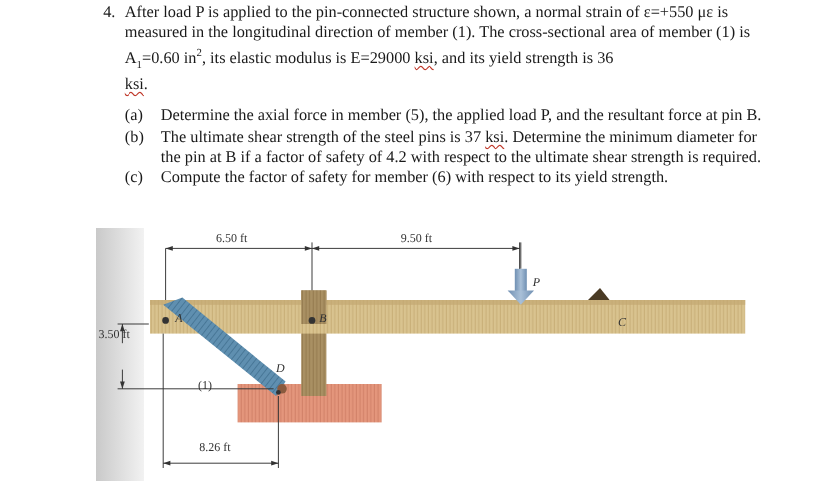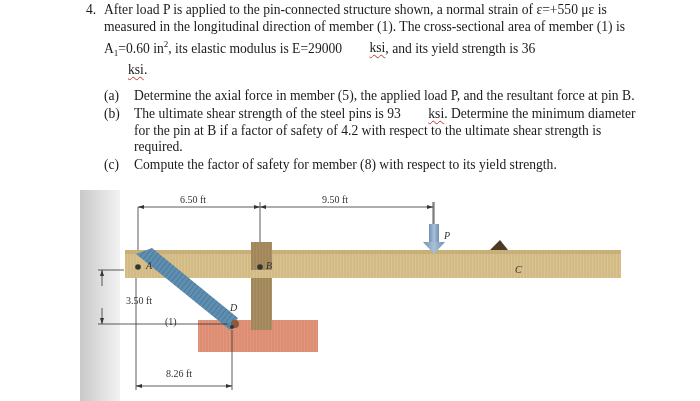--- a/index.html
+++ b/index.html
@@ -1,21 +1,21 @@
 <!DOCTYPE html>
 <html><head>
 <meta charset="utf-8">
 <style>
   html, body { margin:0; padding:0; background:#ffffff; }
   body { width:700px; height:401px; position:relative; overflow:hidden;
          font-family:"Liberation Serif","DejaVu Serif",serif; color:#1a1a1a; }
   .problem { position:absolute; left:104px; top:2px; width:540px; font-size:13.6px; line-height:16.8px; }
   .pnum { position:absolute; left:-18px; top:0; }
   .para { margin:0; }
-  .ksi { text-decoration: underline wavy #c0392b; text-decoration-thickness:1px; text-underline-offset:2px;margin-left:24px; }
+  .ksi { text-decoration: underline wavy #c0392b; text-decoration-thickness:1px; text-underline-offset:2px; }
   .parts { position:absolute; left:104px; top:88px; width:540px; font-size:13.6px; line-height:16.8px; }
   .part { position:relative; padding-left:30px; margin:0 0 1px 0; }
   .part .lbl { position:absolute; left:0; top:0; }
   
   .diagram { position:absolute; left:80px; top:190px; width:600px; height:211px; }
   .dlabel { position:absolute; font-size:10px; color:#333; font-family:"Liberation Serif",serif; white-space:nowrap; }
   .ital { font-style:italic; }
 </style>
 </head>
 <body>
@@ -25,25 +25,25 @@
   <p class="para"><span>After load P is applied to the pin-connected structure shown, a normal strain of ε=+550 με is measured in the longitudinal direction of member (1). The cross-sectional area of member (1) is A</span><sub style="font-size:9px">1</sub><span>=0.60 in</span><sup style="font-size:9px">2</sup><span>, its elastic modulus is E=29000 </span><span class="ksi">ksi</span><span>, and its yield strength is 36 </span><br><span class="ksi">ksi</span><span>.</span></p>
 </div>
 
 <div class="parts">
   <div class="part">
     <span class="lbl">(a)</span>
     <span>Determine the axial force in member (5), the applied load P, and the resultant force at pin B.</span>
   </div>
   <div class="part">
     <span class="lbl">(b)</span>
-    <span>The ultimate shear strength of the steel pins is 93 </span><span class="ksi">ksi</span><span>. Determine the minimum diameter for the pin at B if a factor of safety of 4.2 with respect to the ultimate shear strength is required.</span>
+    <span>The ultimate shear strength of the steel pins is 37 </span><span class="ksi">ksi</span><span>. Determine the minimum diameter for the pin at B if a factor of safety of 4.2 with respect to the ultimate shear strength is required.</span>
   </div>
   <div class="part">
     <span class="lbl">(c)</span>
-    <span>Compute the factor of safety for member (8) with respect to its yield strength.</span>
+    <span>Compute the factor of safety for member (6) with respect to its yield strength.</span>
   </div>
 </div>
 
 <div class="diagram">
   <svg width="600" height="211" viewBox="0 0 600 211">
     <defs>
       <pattern id="woodgrain" width="3" height="10" patternUnits="userSpaceOnUse">
         <rect width="3" height="10" fill="#d9c38f"></rect>
         <line x1="1" y1="0" x2="1" y2="10" stroke="#c7ad75" stroke-width="0.8"></line>
       </pattern>
@@ -114,22 +114,22 @@
     <polygon points="22,134 20,128 24,128" fill="#333"></polygon>
 
     <line x1="56" y1="88" x2="56" y2="200" stroke="#333" stroke-width="0.8"></line>
     <line x1="152" y1="140" x2="152" y2="200" stroke="#333" stroke-width="0.8"></line>
     <line x1="56" y1="196" x2="152" y2="196" stroke="#333" stroke-width="0.8"></line>
     <polygon points="56,196 62,194 62,198" fill="#333"></polygon>
     <polygon points="152,196 146,194 146,198" fill="#333"></polygon>
   </svg>
 
   <span class="dlabel" style="left:100px; top:4px;font-family:Liberation Serif, serif;">6.50 ft</span>
-  <span class="dlabel" style="left:242px; top:4px;">9.50 ft</span>
-  <span class="dlabel" style="left:2px; top:105px;margin-left:44px;">3.50 ft</span>
+  <span class="dlabel" style="left:254px; top:4px;">9.50 ft</span>
+  <span class="dlabel" style="left:2px; top:84px;">3.50 ft</span>
   <span class="dlabel" style="left:86px; top:178px;">8.26 ft</span>
   <span class="dlabel ital" style="left:66px; top:70px;">A</span>
   <span class="dlabel ital" style="left:186px; top:70px;">B</span>
   <span class="dlabel ital" style="left:435px; top:74px;">C</span>
   <span class="dlabel ital" style="left:150px; top:112px;">D</span>
   <span class="dlabel" style="left:85px; top:126px;">(1)</span>
   <span class="dlabel ital" style="left:364px; top:40px;">P</span>
 </div>
 
 </body></html>

